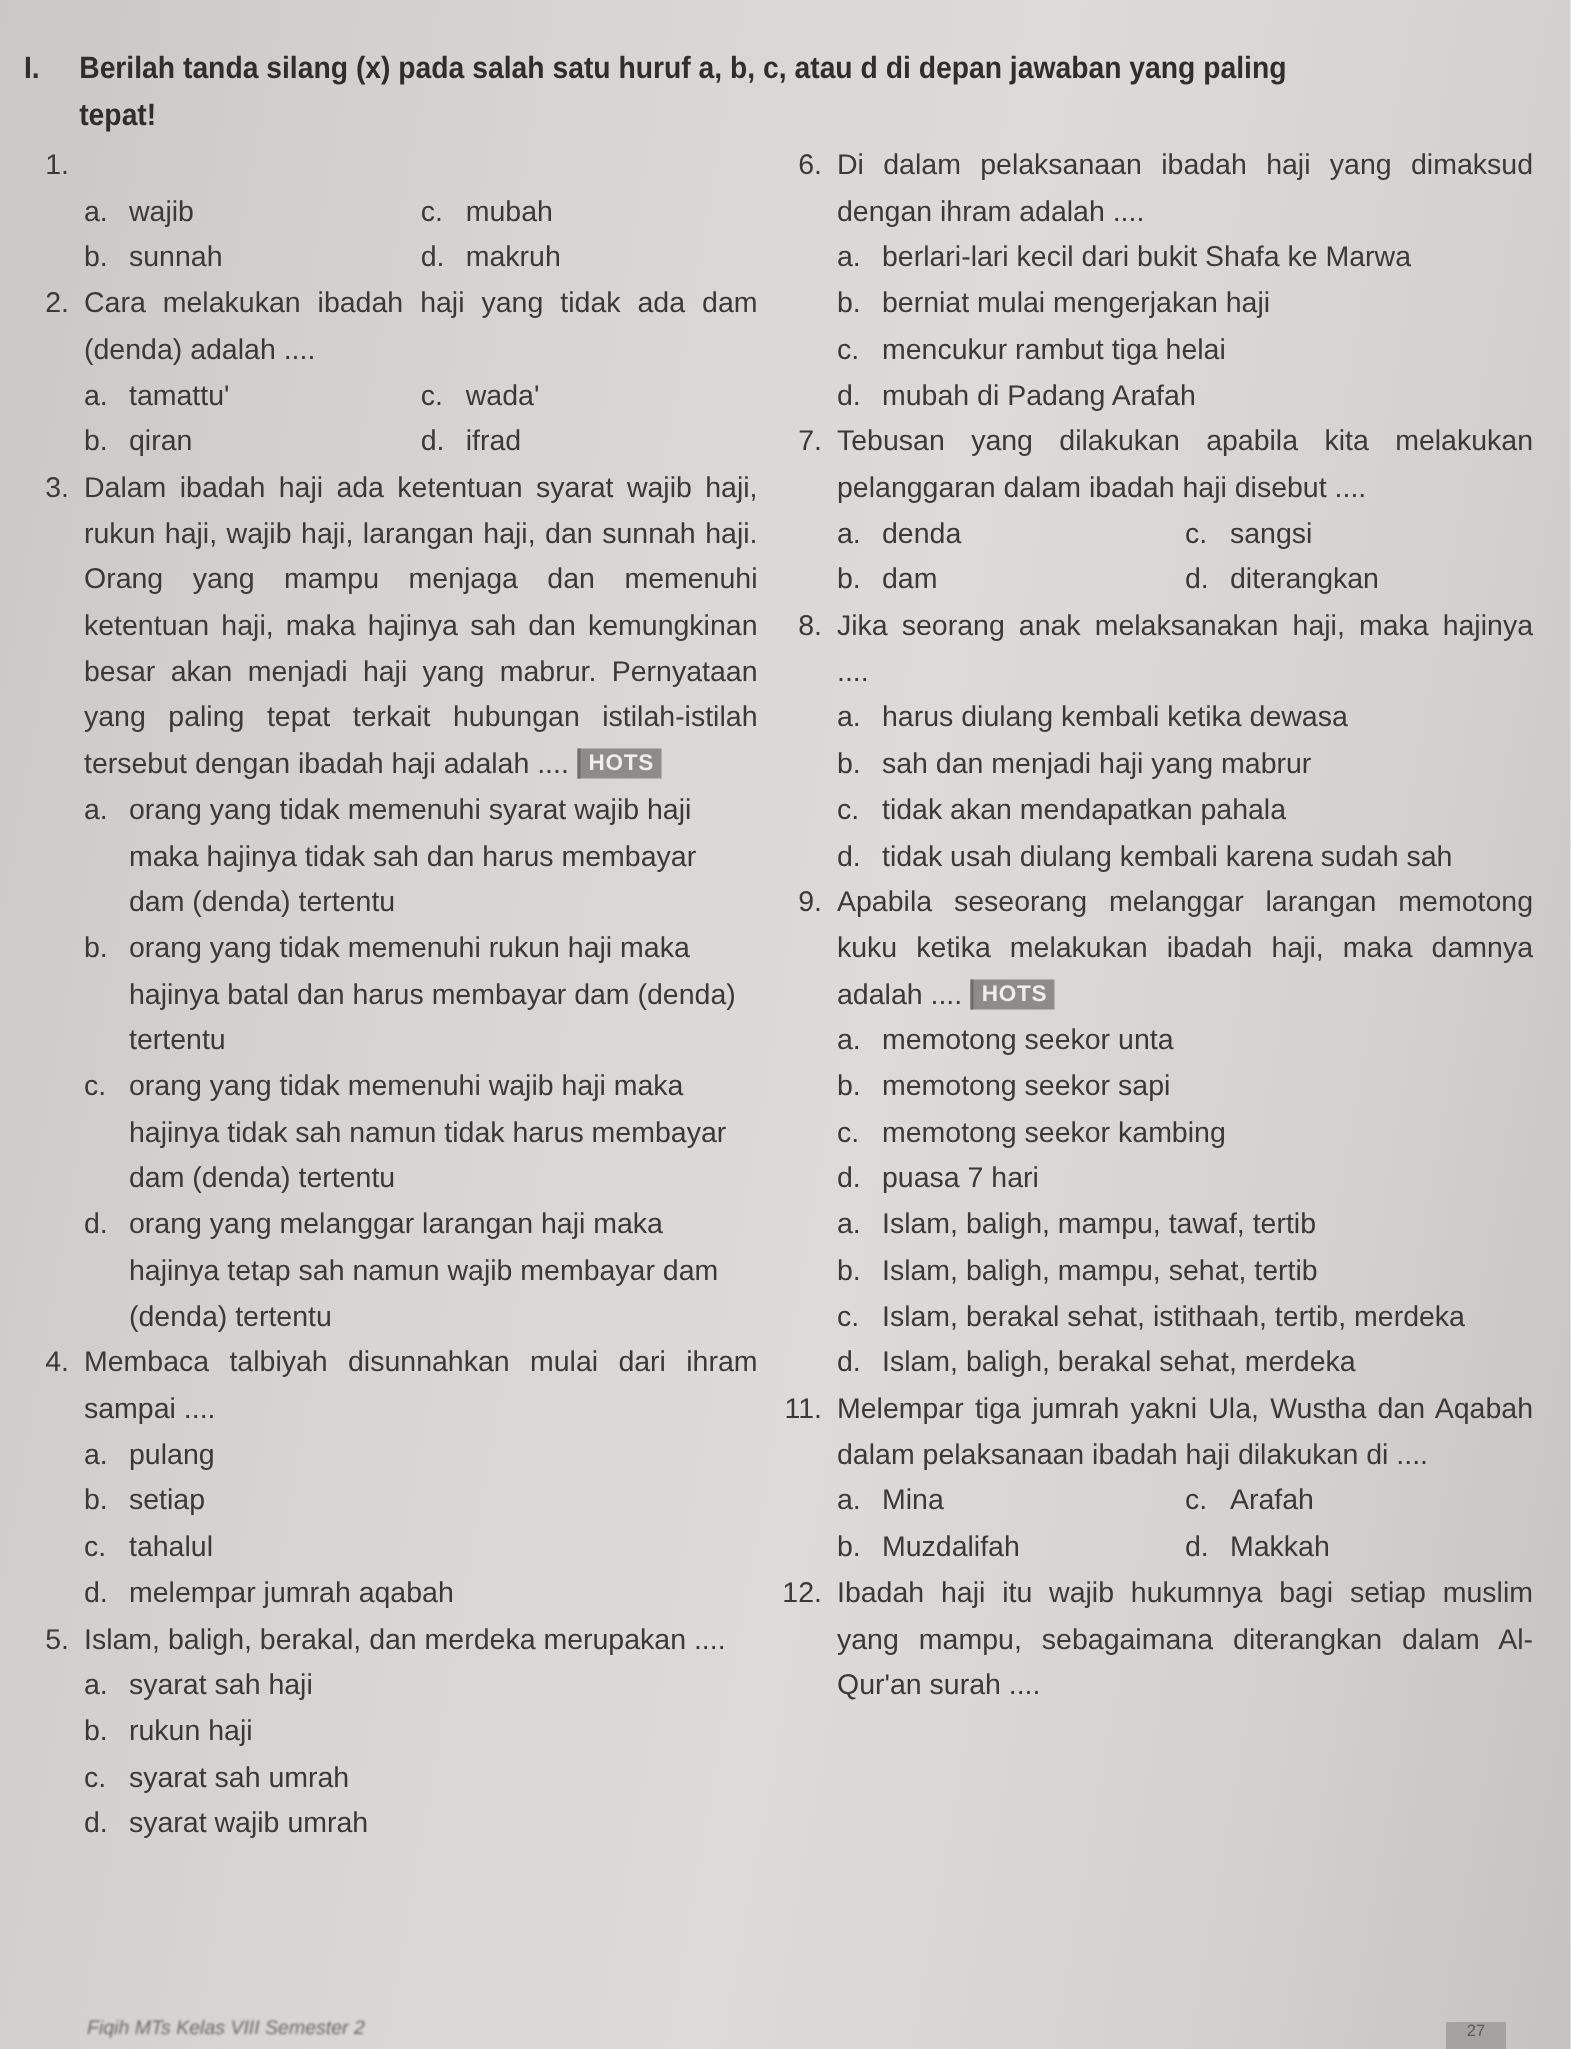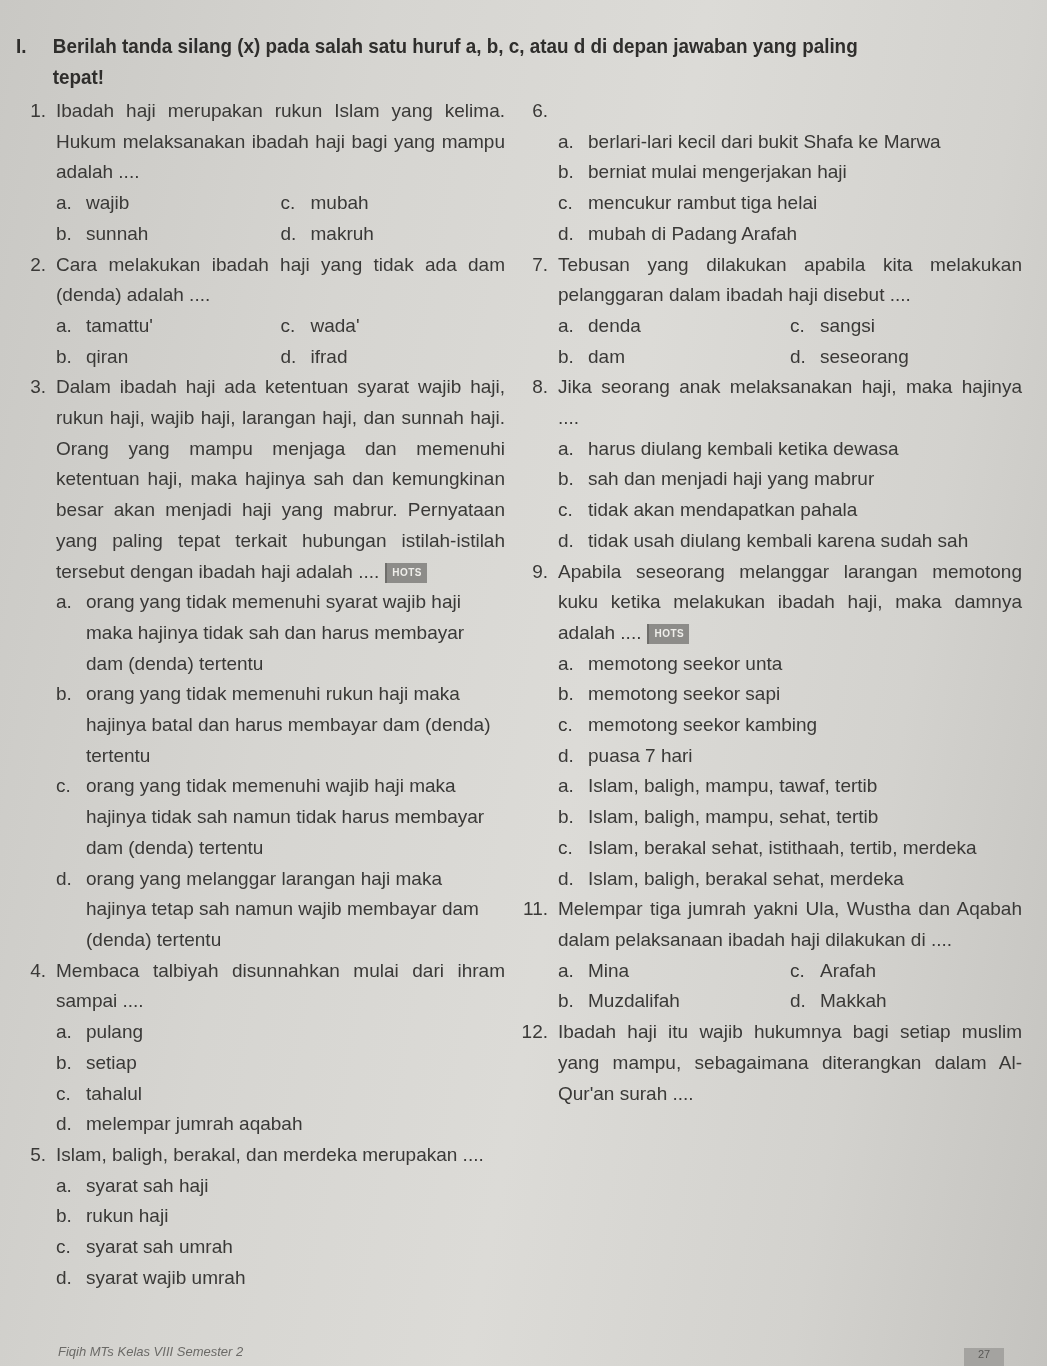--- a/index.html
+++ b/index.html
@@ -26,21 +26,21 @@
   .q .qn { flex: none; width: 56px; text-align: right; padding-right: 10px; box-sizing: border-box; }
   .q .qt { flex: 1; text-align: justify; }
   .opts { margin-left: 56px; }
   .opt { display: flex; }
   .opt .ol { flex: none; width: 30px; }
   .opt .ot { flex: 1; }
   .grid2 { display: grid; grid-template-columns: 1fr 1fr; margin-left: 56px; }
   .grid2 .opt .ol { width: 30px; }
   .hots {
     display: inline-block; background: #8d8c89; color: #efeeea;
-    font-weight: bold; font-size: 10px; line-height: 18px; padding: 1px 5px;
+    font-weight: bold; font-size: 15px; line-height: 18px; padding: 1px 5px;
     margin-left: 6px; letter-spacing: 0.5px; vertical-align: 2px;
     border-left: 2px solid #6e6d6a;
   }
   .footer {
     position: absolute; left: 58px; top: 1344px; font-size: 13px; color: #6b6a67;
     font-style: italic; filter: blur(0.6px);
   }
   .pagenum {
     position: absolute; left: 964px; top: 1348px; width: 40px; height: 18px;
     background: #a4a3a0; color: #5a5956; font-size: 11px; text-align: center;
@@ -54,21 +54,20 @@
   <div class="instr">
     <span class="num">I.</span>
     <span>Berilah tanda silang (x) pada salah satu huruf a, b, c, atau d di depan jawaban yang paling tepat!</span>
   </div>
 
   <div class="col left">
 
     <div>
       <div class="q">
         <span class="qn">1.</span>
-        <span class="qt">Ibadah haji merupakan rukun Islam yang kelima. Hukum melaksanakan ibadah haji bagi yang mampu adalah ....</span>
       </div>
       <div class="grid2" style="grid-auto-flow: column; grid-template-rows: auto auto;">
         <div class="opt">
             <span class="ol">a.</span>
             <span class="ot">wajib</span>
           </div>
         <div class="opt">
             <span class="ol">b.</span>
             <span class="ot">sunnah</span>
           </div>
@@ -182,20 +181,21 @@
           </div>
       </div>
     </div>
   </div>
 
   <div class="col right">
 
     <div>
       <div class="q">
         <span class="qn">6.</span>
+        <span class="qt">Di dalam pelaksanaan ibadah haji yang dimaksud dengan ihram adalah ....</span>
       </div>
       <div class="opts">
         <div class="opt">
             <span class="ol">a.</span>
             <span class="ot">berlari-lari kecil dari bukit Shafa ke Marwa</span>
           </div>
         <div class="opt">
             <span class="ol">b.</span>
             <span class="ot">berniat mulai mengerjakan haji</span>
           </div>
@@ -223,21 +223,21 @@
         <div class="opt">
             <span class="ol">b.</span>
             <span class="ot">dam</span>
           </div>
         <div class="opt">
             <span class="ol">c.</span>
             <span class="ot">sangsi</span>
           </div>
         <div class="opt">
             <span class="ol">d.</span>
-            <span class="ot">seseorang</span>
+            <span class="ot">diterangkan</span>
           </div>
       </div>
     </div>
 
     <div>
       <div class="q">
         <span class="qn">8.</span>
         <span class="qt">Jika seorang anak melaksanakan haji, maka hajinya ....</span>
       </div>
       <div class="opts">

